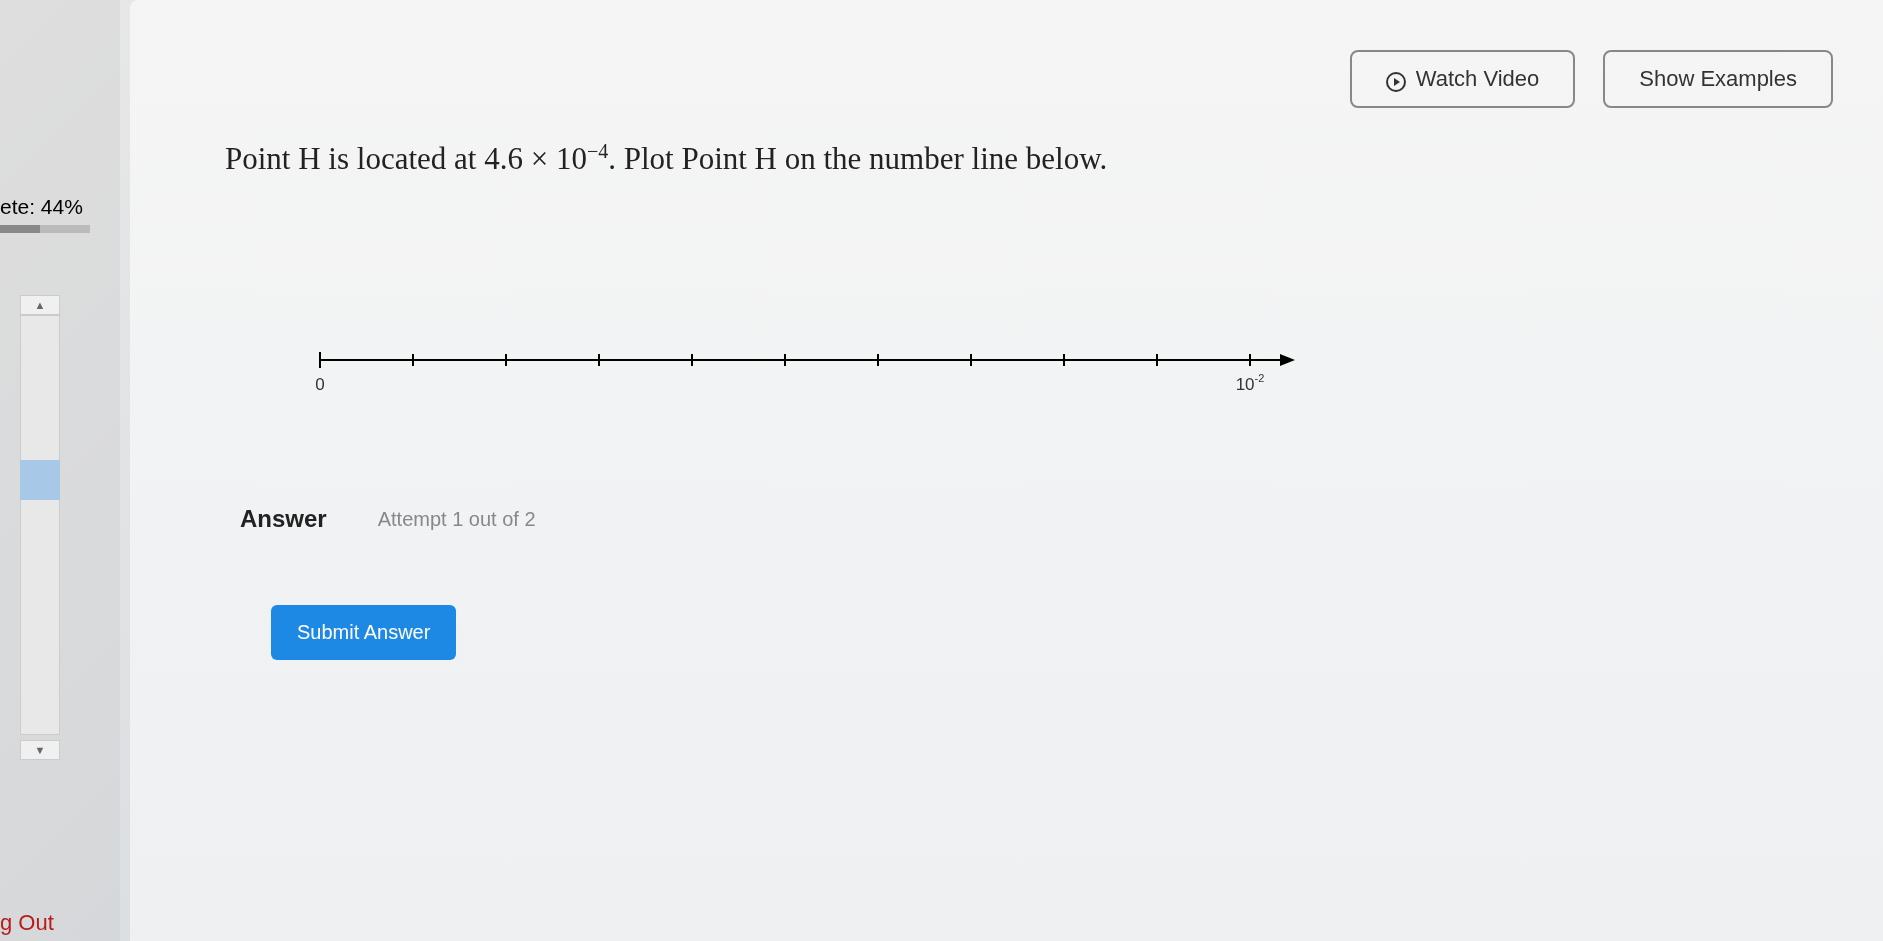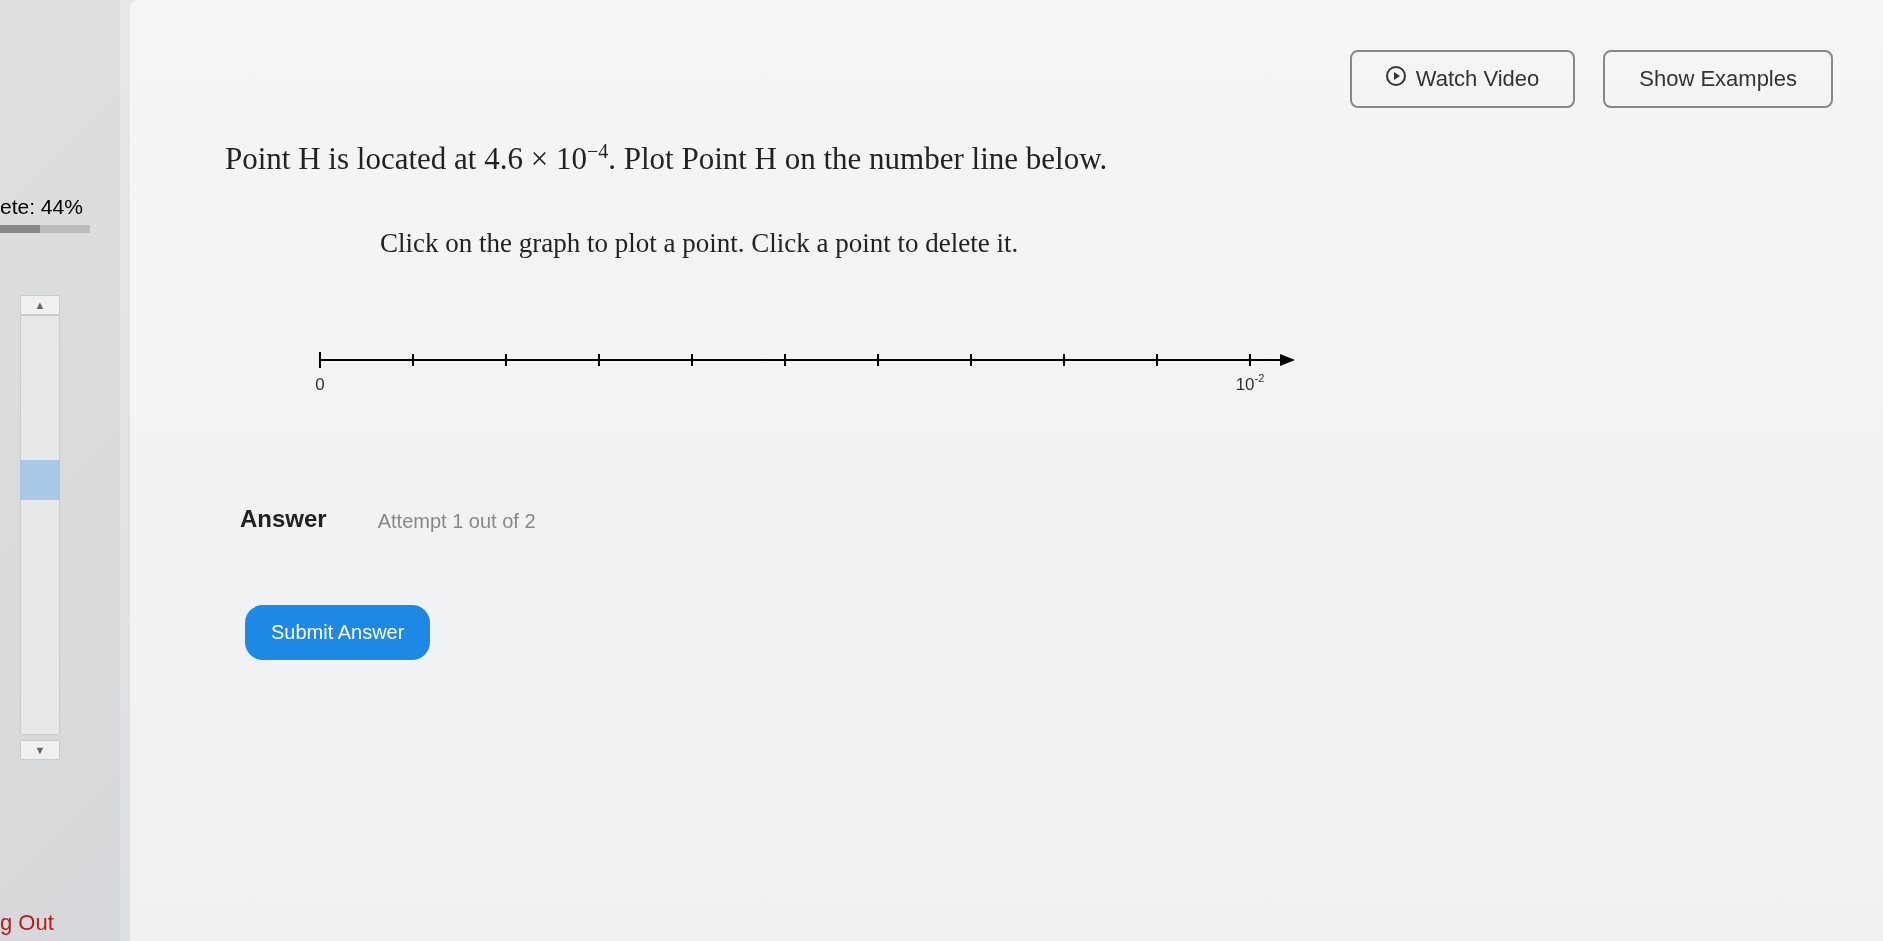--- a/index.html
+++ b/index.html
@@ -77,21 +77,21 @@
     }
     .outline-btn {
       border: 2px solid #888;
       border-radius: 8px;
       padding: 14px 34px;
       font-family: -apple-system, Arial, sans-serif;
       font-size: 22px;
       color: #333;
       background: transparent;
       display: flex;
-      align-items: flex-start;
+      align-items: flex-end;
       gap: 10px;
       cursor: pointer;
     }
     .play-icon {
       width: 20px; height: 20px; border: 2px solid #333; border-radius: 50%;
       display:inline-flex; align-items:center; justify-content:center;
     }
     .play-icon::after{
       content:''; display:block; width:0;height:0;
       border-left:6px solid #333; border-top:4px solid transparent; border-bottom:4px solid transparent;
@@ -118,47 +118,47 @@
       top: 330px;
       width: 1000px;
       height: 80px;
     }
     .nl-svg { width: 100%; height: 100%; }
     .answer-row {
       position: absolute;
       left: 110px;
       top: 505px;
       display: flex;
-      align-items: flex-end;
+      align-items: center;
       gap: 20px;
     }
     .answer-label {
       font-family: -apple-system, Arial, sans-serif;
       font-size: 24px;
       font-weight: bold;
       color: #222;
     }
     .attempt-text {
       font-family: -apple-system, Arial, sans-serif;
       font-size: 20px;
       color: #888;
       margin-left: 31px;
     }
     .submit-btn {
       position: absolute;
-      left: 115px;
+      left: 141px;
       top: 605px;
       background: #1e88e5;
       color: #fff;
       font-family: -apple-system, Arial, sans-serif;
       font-size: 20px;
       font-weight: 500;
       padding: 16px 26px;
       border: none;
-      border-radius: 18px;
+      border-radius: 6px;
       cursor: pointer;
     }
     .tick-label { font-family: Arial, sans-serif; font-size: 17px; fill:#333; }
     .tick-label-sup { font-size: 11px; }
   </style>
 </head>
 <body>
 
 <div class="sidebar">
   <div class="progress-label">ete: 44%</div>
@@ -181,21 +181,20 @@
     </button>
     <button class="outline-btn">
       <span>Show Examples</span>
     </button>
   </div>
 
   <div class="question">
     <span>Point H is located at </span><span>4.6</span><span> × </span><span>10</span><sup>−4</sup><span>. Plot Point H on the number line below.</span>
   </div>
 
-  <div class="instruction">Click on the graph to plot a point. Click a point to delete it.</div>
 
   <div class="numberline-container">
     <svg class="nl-svg" viewBox="0 0 1000 80">
       <line x1="10" y1="30" x2="970" y2="30" stroke="#000" stroke-width="2"></line>
       <polygon points="970,24 985,30 970,36" fill="#000"></polygon>
       <g>
         <line x1="10" y1="22" x2="10" y2="38" stroke="#000" stroke-width="2"></line>
         <line x1="103" y1="24" x2="103" y2="36" stroke="#000" stroke-width="2"></line>
         <line x1="196" y1="24" x2="196" y2="36" stroke="#000" stroke-width="2"></line>
         <line x1="289" y1="24" x2="289" y2="36" stroke="#000" stroke-width="2"></line>

